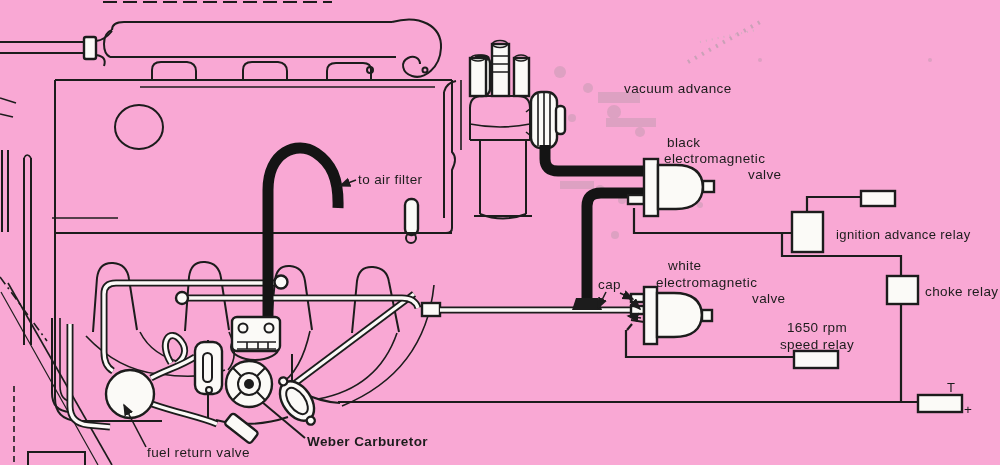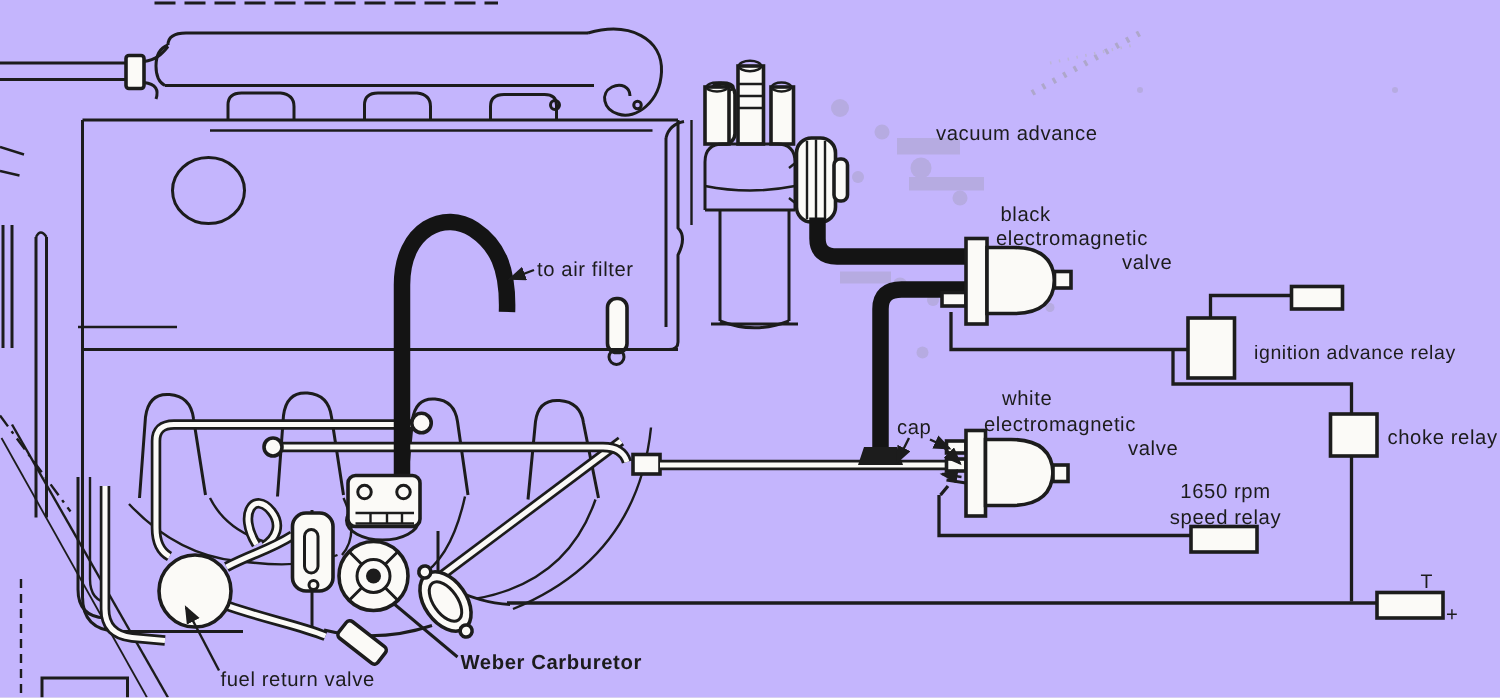--- a/index.html
+++ b/index.html
@@ -1,16 +1,16 @@
 <!DOCTYPE html>
 <html><head>
 <meta charset="utf-8">
 <style>
   html,body{margin:0;padding:0;background:#e8e8e8;}
-  #stage{position:relative;width:1000px;height:465px;background:#c4b5fd;overflow:hidden;
+  #stage{position:relative;width:1000px;height:465px;background:#f9a8d4;overflow:hidden;
          font-family:"Liberation Sans","DejaVu Sans",sans-serif;}
   svg{display:block}
   text{fill:#1c1c1c;font-family:"Liberation Sans","DejaVu Sans",sans-serif;
        font-size:13.5px;letter-spacing:.4px;}
   .sm{font-size:13px}
   .bold{font-weight:bold}
   .ln{stroke:#1c1c1c;fill:none;stroke-width:2;}
   .ln15{stroke:#1c1c1c;fill:none;stroke-width:1.6;}
   .box{stroke:#1c1c1c;fill:#fbfaf7;stroke-width:2.4;}
   .thick{stroke:#141414;fill:none;stroke-width:11;stroke-linecap:butt;}

